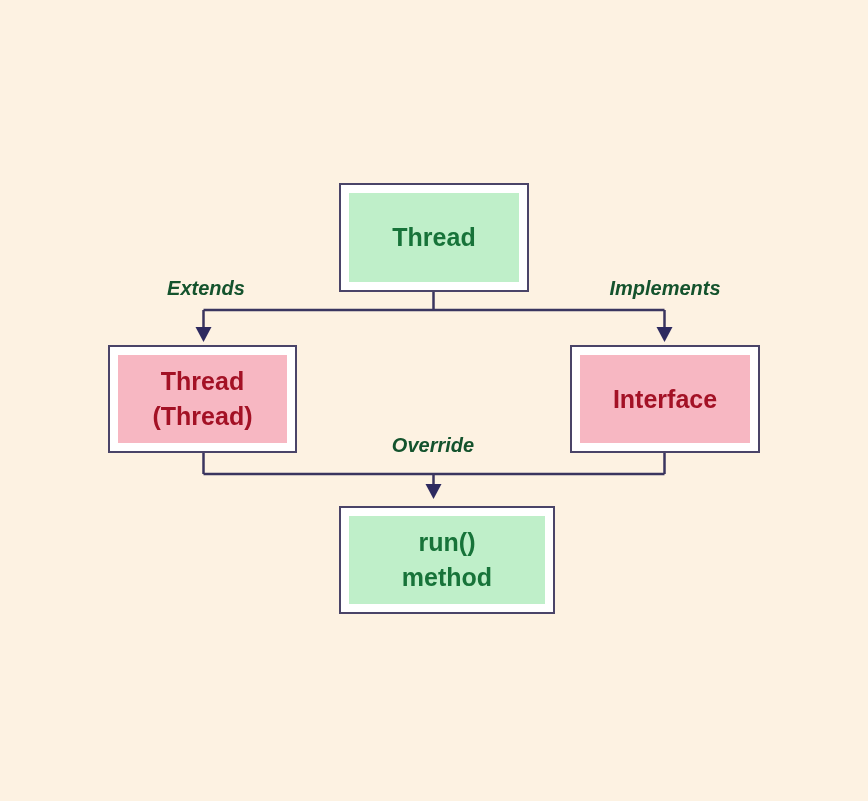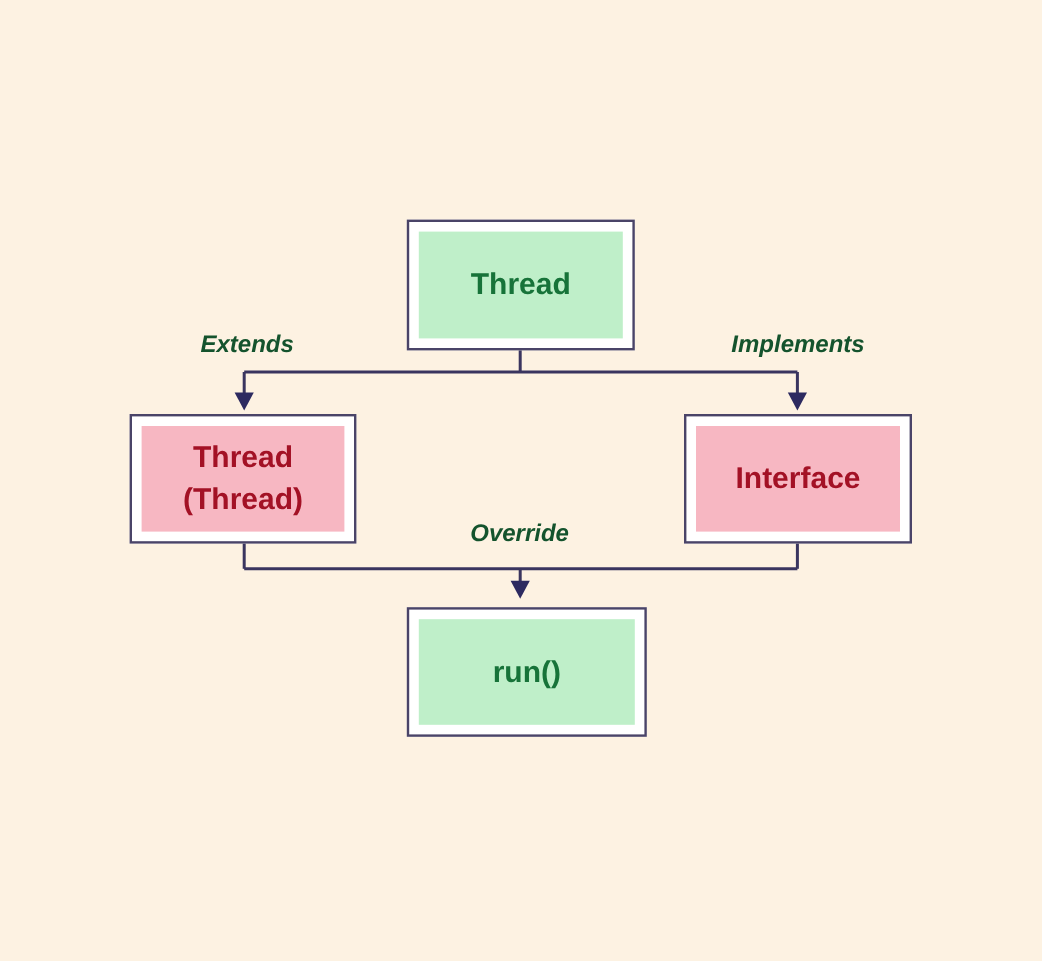--- a/index.html
+++ b/index.html
@@ -50,21 +50,21 @@
     font-weight: bold;
     font-style: italic;
     font-size: 20px;
     color: #14532d;
     white-space: nowrap;
   }
   
   .node-thread   { left: 339px; top: 183px; width: 190px; height: 109px; }
   .node-class    { left: 108px; top: 345px; width: 189px; height: 108px; }
   .node-runnable { left: 570px; top: 345px; width: 190px; height: 108px; }
-  .node-run      { left: 339px; top: 506px; width: 200px; height: 108px; }
+  .node-run      { left: 339px; top: 506px; width: 216px; height: 108px; }
   .label-extends    { left: 206px; top: 288px; }
   .label-implements { left: 665px; top: 288px; }
   .label-override   { left: 433px; top: 445px; }
 </style>
 </head>
 <body>
 
 <div class="canvas">
 
   <svg class="connectors" width="868" height="801" viewBox="0 0 868 801">
@@ -102,20 +102,21 @@
 
   <div class="node node-runnable">
     <div class="node-inner fill-pink text-red">
       <div>Interface</div>
     </div>
   </div>
 
   <div class="node node-run">
     <div class="node-inner fill-green text-green">
       <div>run()</div>
+      <div>method</div>
     </div>
   </div>
 
   <div class="edge-label label-extends">Extends</div>
   <div class="edge-label label-implements">Implements</div>
   <div class="edge-label label-override">Override</div>
 
 </div>
 
 </body></html>

